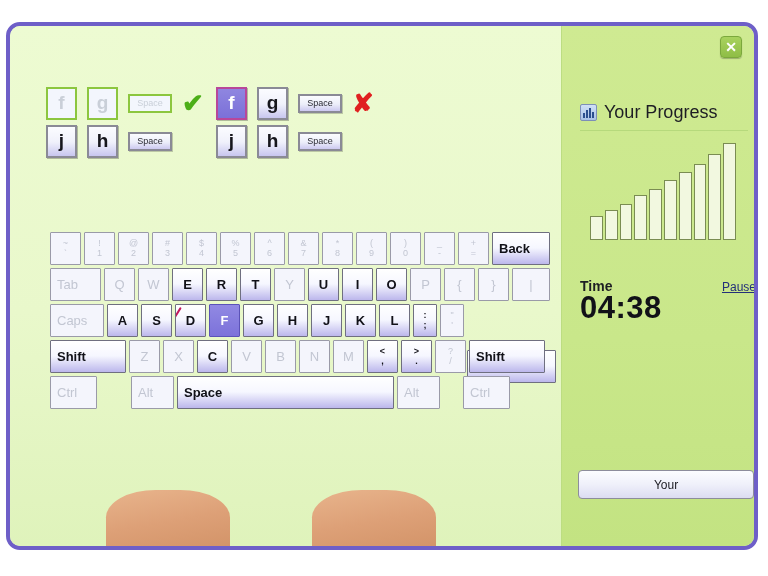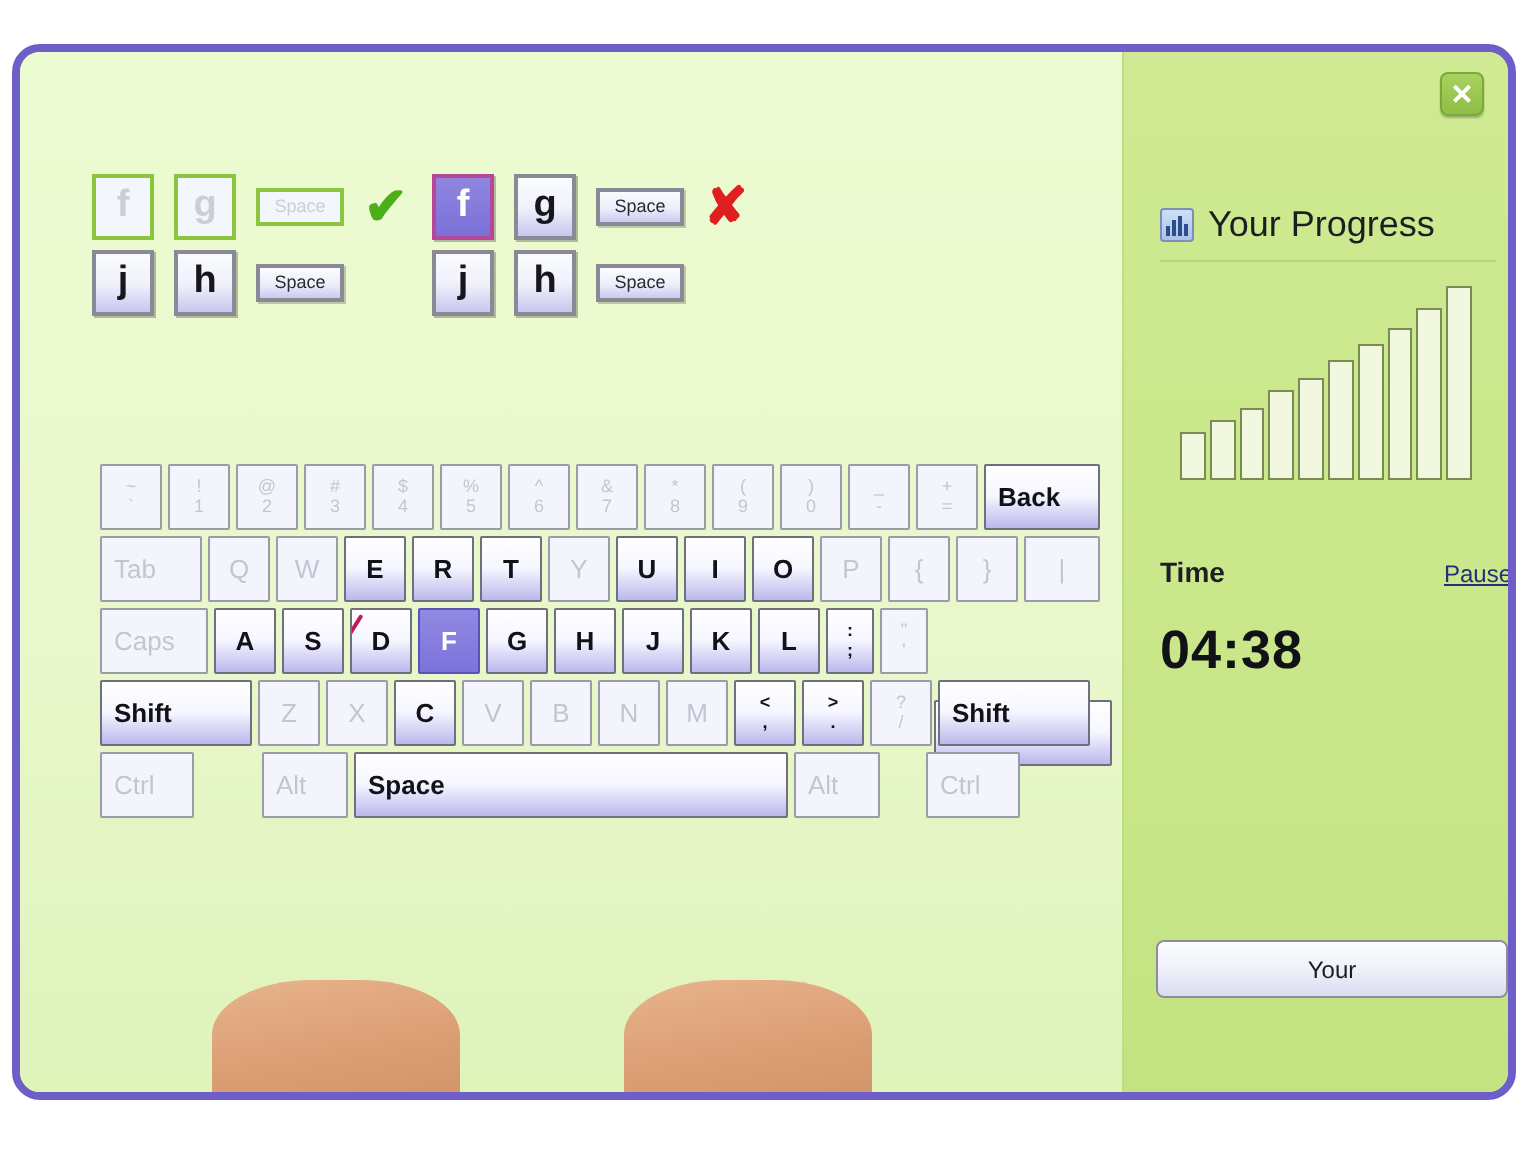--- a/index.html
+++ b/index.html
@@ -90,21 +90,21 @@
 
   #chart{position:absolute;left:28px;top:110px;width:146px;height:104px;}
   #bars{position:absolute;left:0;bottom:0;width:100%;height:100%;
       display:flex;align-items:flex-end;gap:2px;}
   .bar{flex:1;border:1px solid #7a8c52;background:#f2f8e0;}
 
   #timerow{position:absolute;left:18px;top:252px;width:176px;
       display:flex;justify-content:space-between;align-items:baseline;}
   #timelbl{font-size:14px;font-weight:bold;color:#1d1d24;}
   #pause{font-size:12px;color:#23307a;text-decoration:underline;cursor:pointer;}
-  #clock{position:absolute;left:18px;top:284px;font-size:27px;
+  #clock{position:absolute;left:18px;top:264px;font-size:31px;
       font-weight:bold;color:#111118;letter-spacing:.5px;}
 
   .btn{position:absolute;left:16px;width:174px;height:27px;
       display:flex;align-items:center;justify-content:center;
       font-size:12px;color:#1b1b22;border-radius:4px;cursor:pointer;}
   #btn-next{top:444px;border:1px solid #8d8d9c;
       background:linear-gradient(180deg,#fcfdff 0%,#eff0fa 50%,#dcdcf2 100%);}
   #btn-cancel{top:480px;border:1px solid #cfe3a6;
       background:linear-gradient(180deg,#fbfdf3 0%,#f3f8e6 100%);}
 </style>

